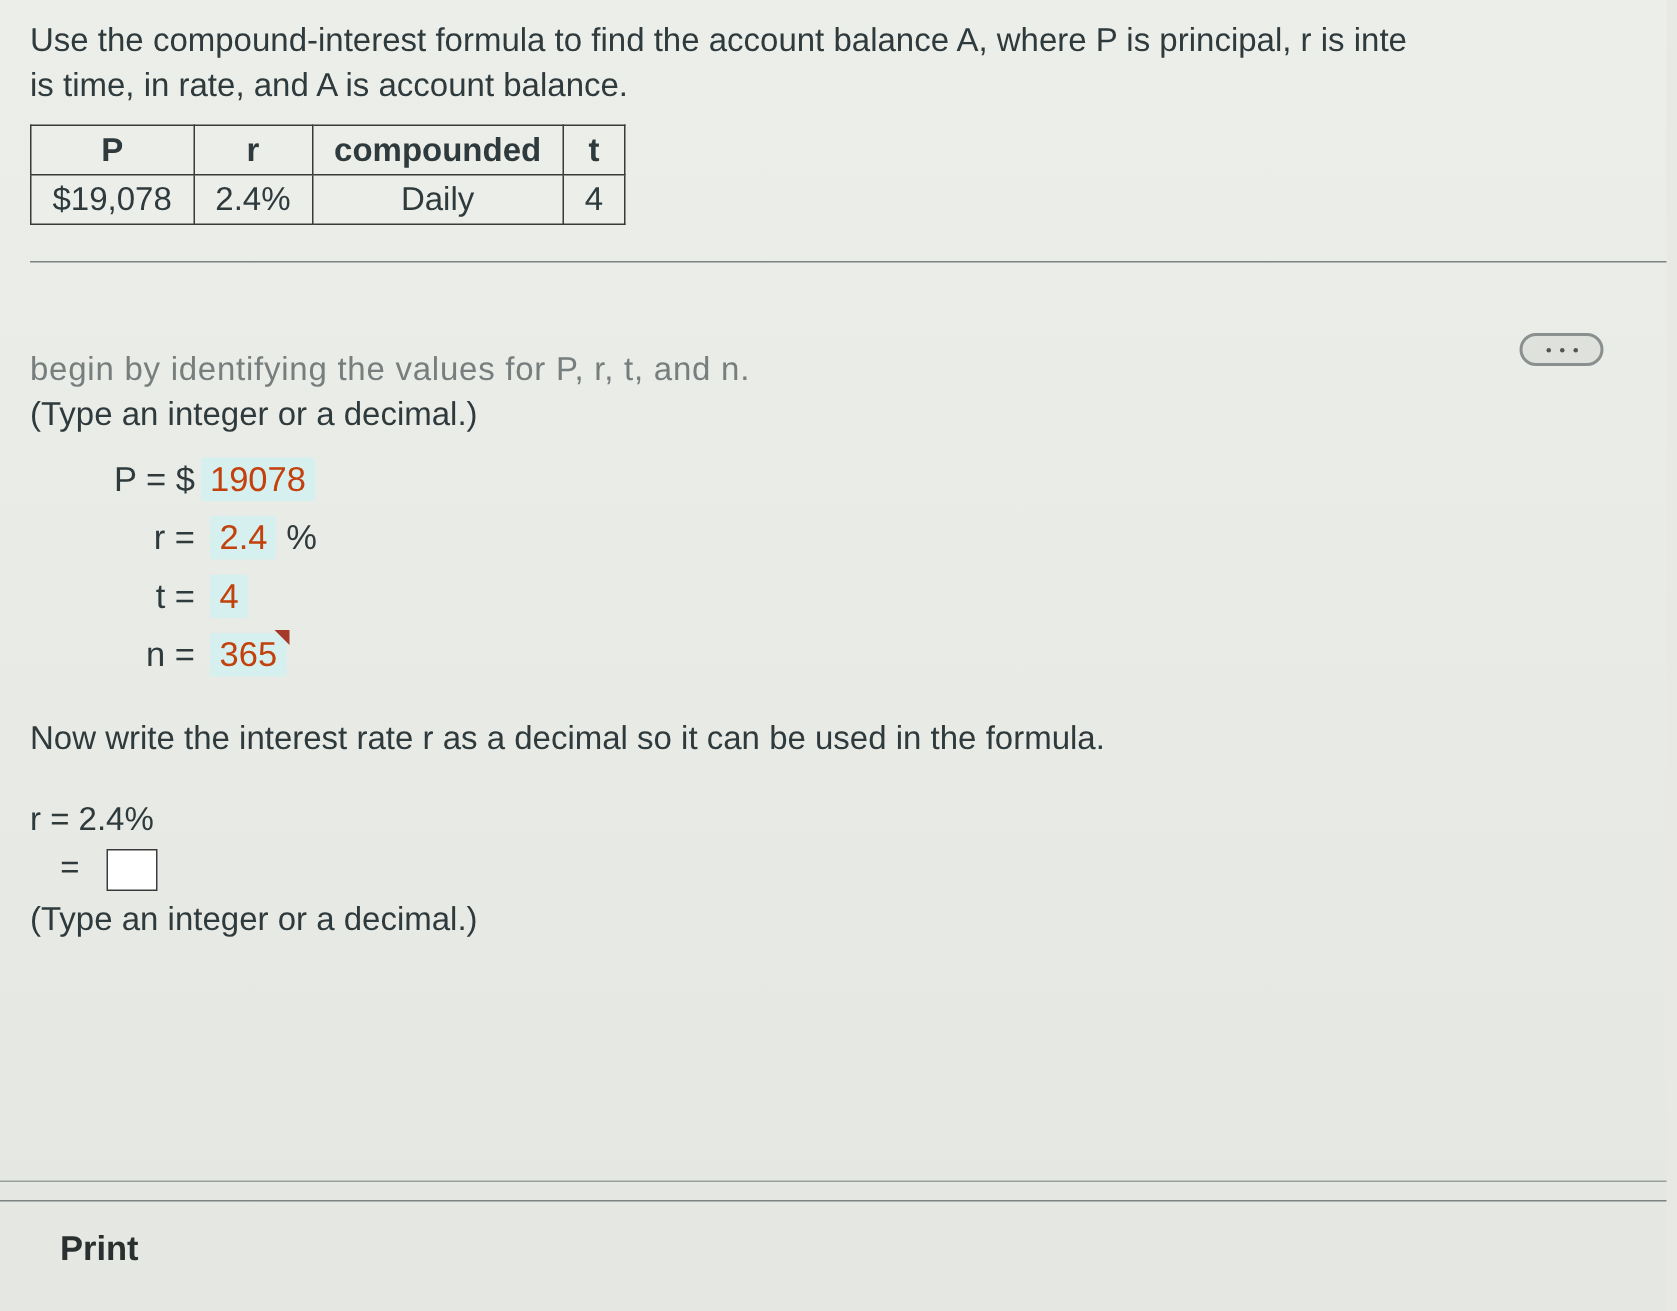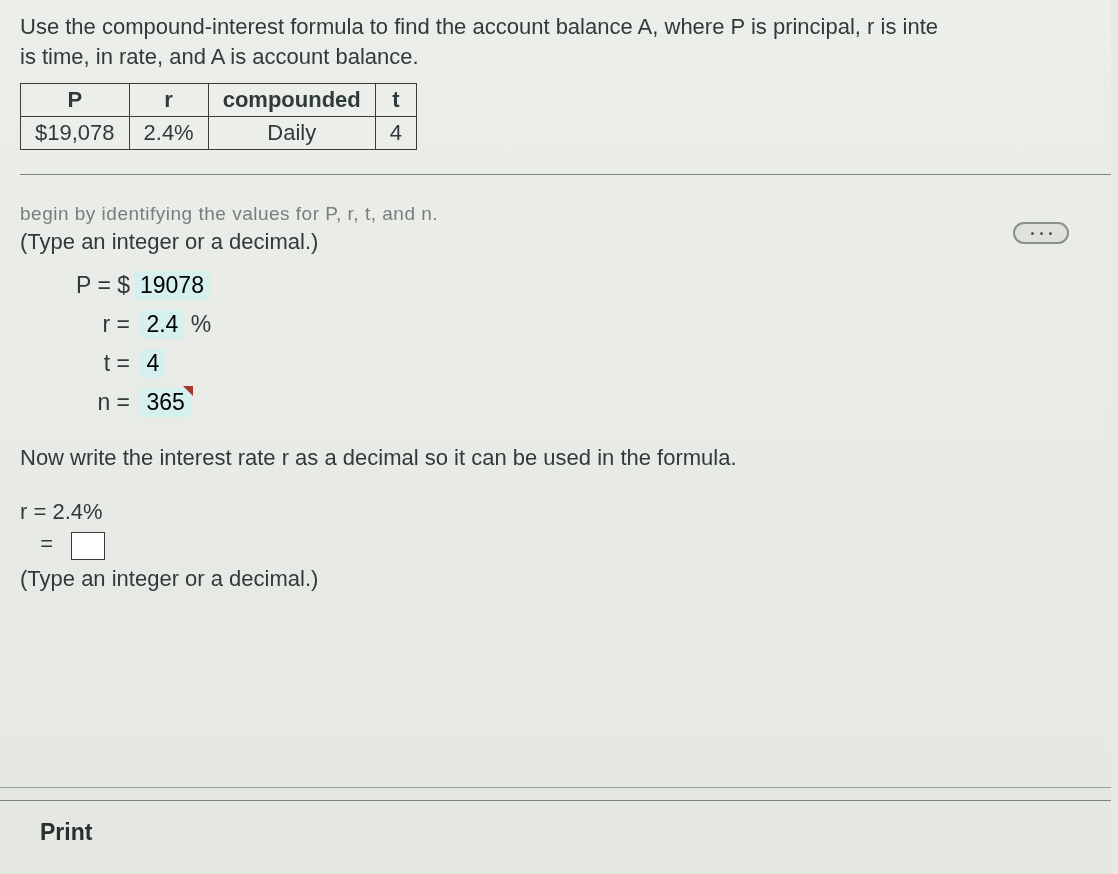--- a/index.html
+++ b/index.html
@@ -62,24 +62,24 @@
   .dots-button .dot {
     width: 3px; height: 3px; background:#555; border-radius:50%;
   }
   hr.sep {
     border: none;
     border-top: 1px solid #7d8282;
     margin: 24px 0 18px 0;
     width: 100%;
   }
   .faded-line {
-    font-size: 19px;
+    font-size: 22px;
     color: #777e7e;
     letter-spacing: 0.5px;
-    margin-top: 28px;
+    margin-top: 58px;
   }
   .instr {
     font-size: 22px;
     color: #2f3a3d;
     margin: 4px 0 16px 0;
   }
   .values {
     margin-left: 44px;
     font-size: 23px;
     color: #2f3a3d;
@@ -91,21 +91,21 @@
   }
   .values .lhs {
     display: inline-block;
     min-width: 66px;
     text-align: right;
     margin-right: 4px;
   }
   .valbox {
     display: inline-block;
     background: #d6efef;
-    color: #000000;
+    color: #c2410c;
     padding: 1px 6px;
     border-radius: 2px;
   }
   .valbox.err {
     background: #d6efef;
     position: relative;
   }
   .err-flag {
     position: absolute;
     top: -2px;

